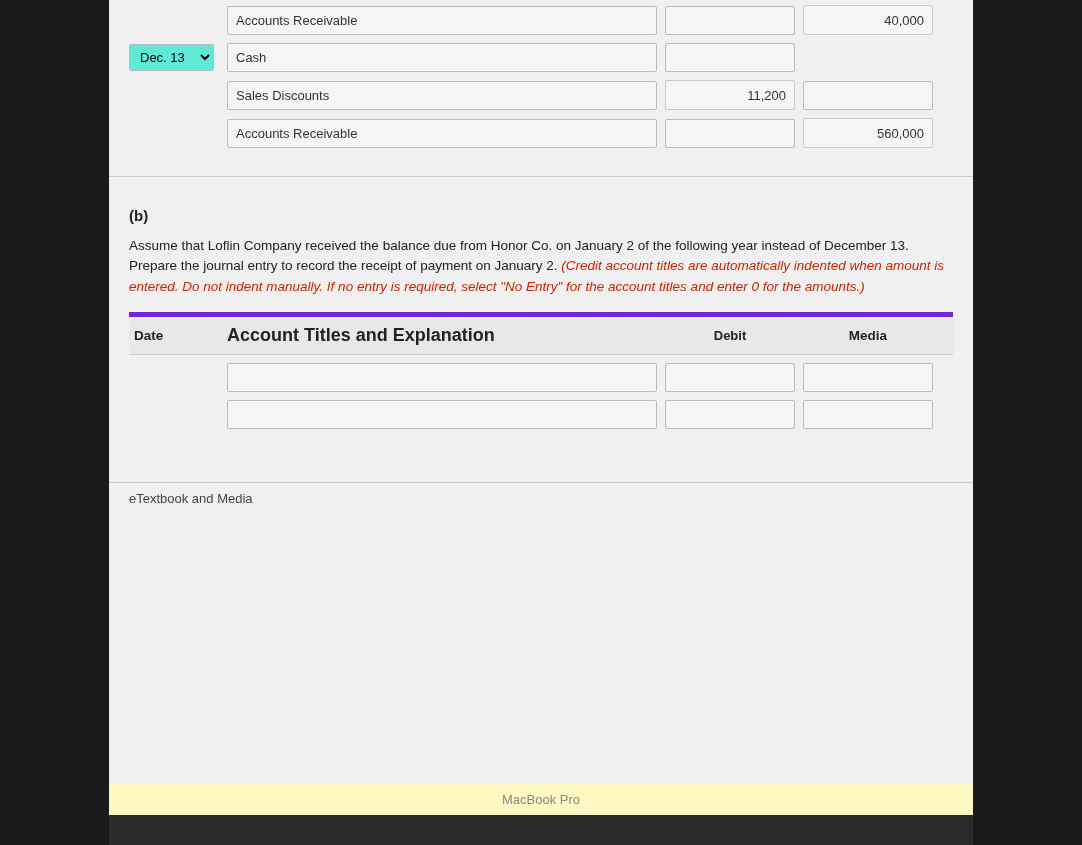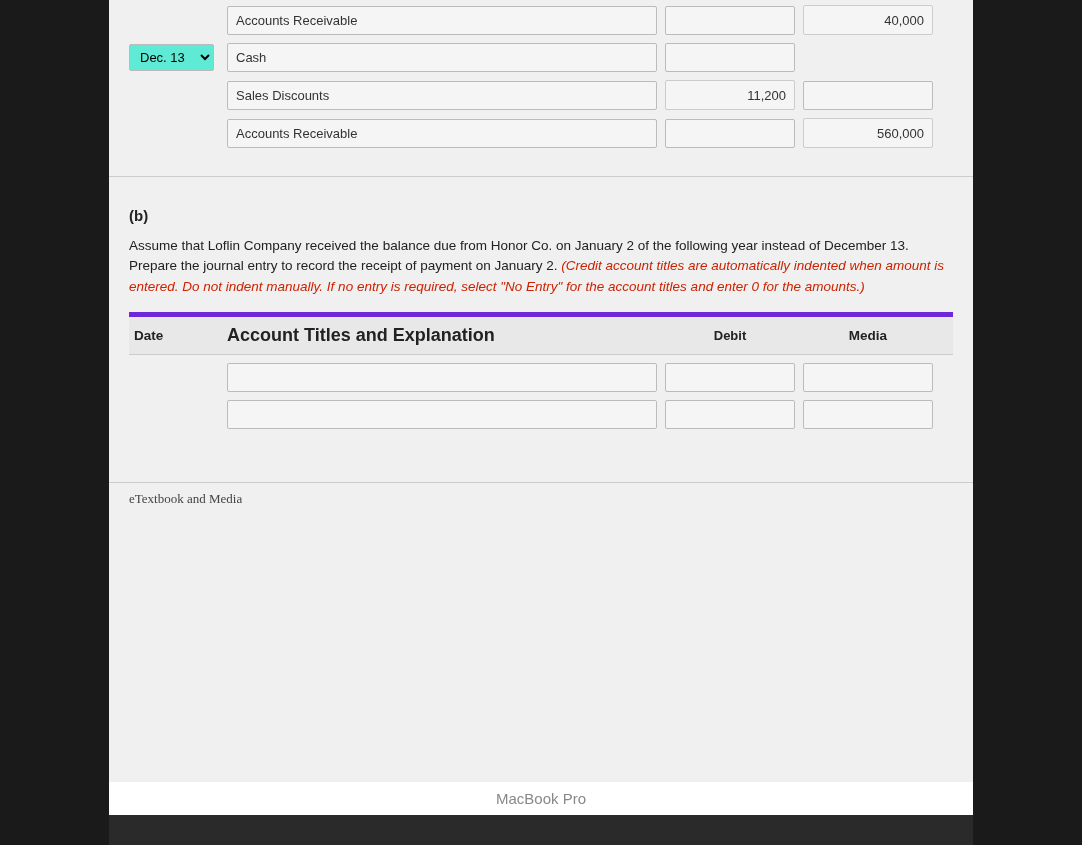--- a/index.html
+++ b/index.html
@@ -161,28 +161,27 @@
     .section-b-rows {
       padding: 0 0 10px 0;
     }
     .etextbook-bar {
       background: #f0f0f0;
       border-top: 1px solid #ccc;
       padding: 8px 20px;
       font-size: 13px;
       color: #444;
       margin-top: 20px;
-      font-family: Liberation Serif, serif;
     }
     .macbook-bar {
-      background: #ffffff;
+      background: #fef9c3;
       text-align: center;
       padding: 8px 12px;
       color: #888;
-      font-size: 15px;
+      font-size: 13px;
       margin-top: auto;
     }
     .empty-input {
       width: 100%;
       border: 1px solid #bbb;
       background: #f5f5f5;
       padding: 6px 8px;
       font-size: 13px;
       border-radius: 2px;
     }

